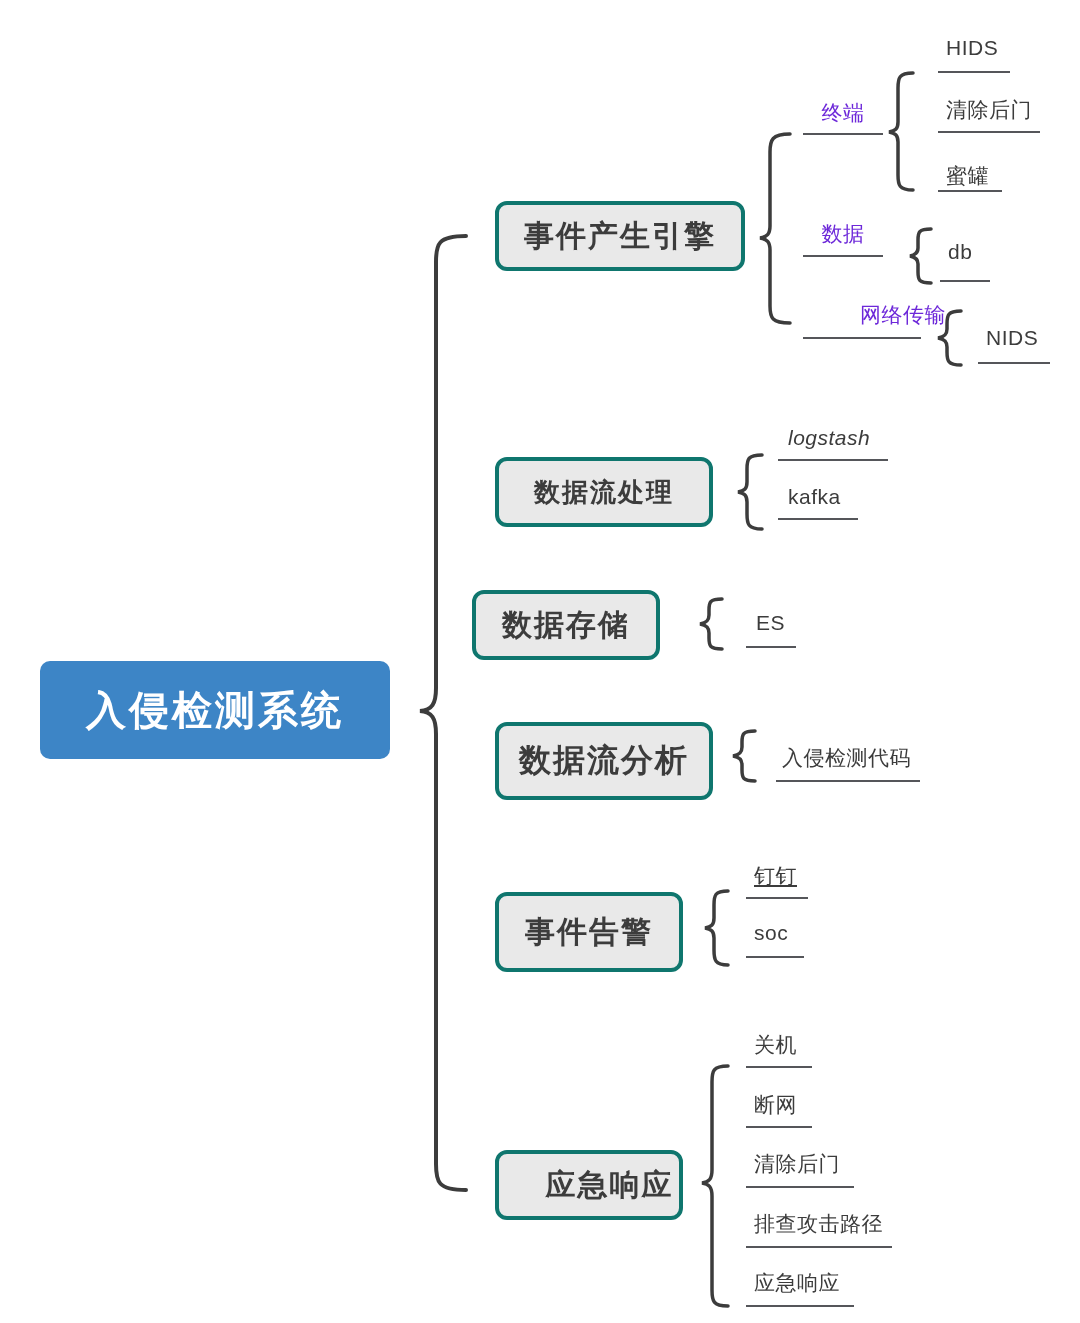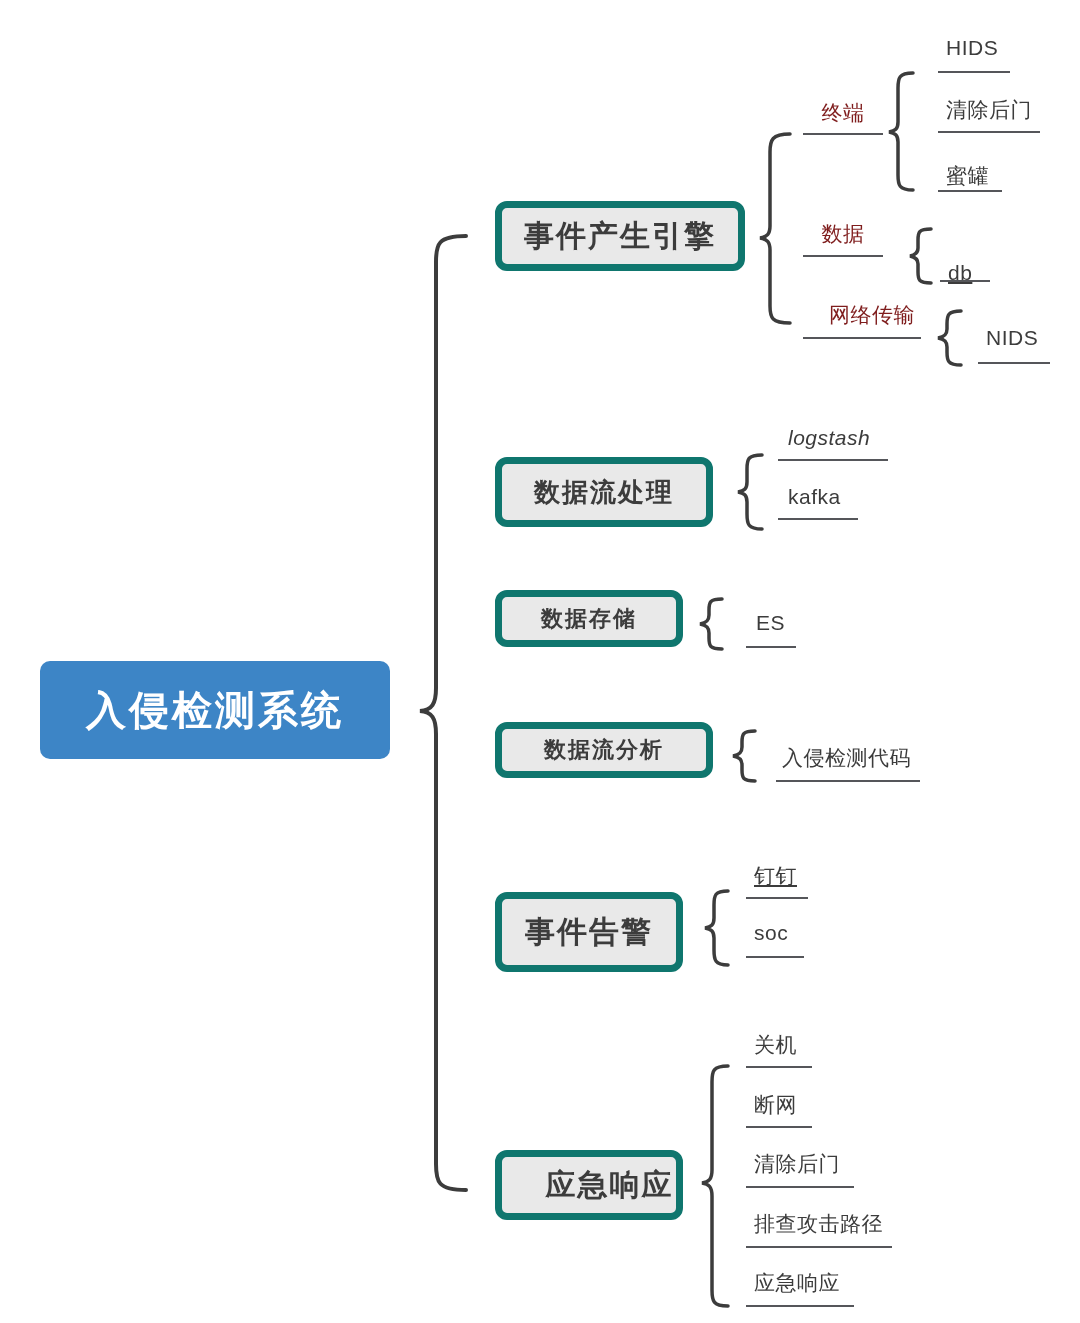--- a/index.html
+++ b/index.html
@@ -17,21 +17,21 @@
   #canvas {
     position: absolute;
     left: 0; top: 0;
     width: 1080px;
     height: 1323px;
   }
   .node-box {
     position: absolute;
     box-sizing: border-box;
     background: #e9e9e9;
-    border: 7px solid #0f766e;
+    border: 4px solid #0f766e;
     border-radius: 12px;
     display: flex;
     align-items: center;
     justify-content: center;
     color: #3c3c3c;
     font-weight: bold;
     letter-spacing: 2px;
   }
   .root-box {
     position: absolute;
@@ -41,21 +41,21 @@
     display: flex;
     align-items: center;
     justify-content: center;
     color: #ffffff;
     font-weight: bold;
     font-size: 40px;
     letter-spacing: 3px;
   }
   .lvl2 {
     position: absolute;
-    color: #7f1d1d;
+    color: #6d28d9;
     font-size: 21px;
     white-space: nowrap;
     text-align: center;
     letter-spacing: 0.5px;
   }
   .lvl2-rule {
     position: absolute;
     height: 2px;
     background: #55565a;
   }
@@ -168,25 +168,25 @@
 </div>
 
 <div class="node-box" style="left:495px; top:201px; width:250px; height:70px; font-size:30px;">
   <span>事件产生引擎</span>
 </div>
 
 <div class="node-box" style="left:495px; top:457px; width:218px; height:70px; font-size:26px;">
   <span>数据流处理</span>
 </div>
 
-<div class="node-box" style="left:495px; top:590px; width:188px; height:57px; font-size:22px;">
+<div class="node-box" style="left:472px; top:590px; width:188px; height:70px; font-size:30px;">
   <span>数据存储</span>
 </div>
 
-<div class="node-box" style="left:495px; top:722px; width:218px; height:56px; font-size:22px;">
+<div class="node-box" style="left:495px; top:722px; width:218px; height:78px; font-size:32px;">
   <span>数据流分析</span>
 </div>
 
 <div class="node-box" style="left:495px; top:892px; width:188px; height:80px; font-size:30px;">
   <span>事件告警</span>
 </div>
 
 <div class="node-box" style="left:495px; top:1150px; width:188px; height:70px; font-size:30px;padding-left:41px;">
   <span>应急响应</span>
 </div>
@@ -194,41 +194,41 @@
 <div class="lvl2" style="left:806px; top:99px; width:74px;">
   <span>终端</span>
 </div>
 <div class="lvl2-rule" style="left:803px; top:133px; width:80px;"></div>
 
 <div class="lvl2" style="left:806px; top:220px; width:74px;">
   <span>数据</span>
 </div>
 <div class="lvl2-rule" style="left:803px; top:255px; width:80px;"></div>
 
-<div class="lvl2" style="left:816px; top:301px; width:112px;">
+<div class="lvl2" style="left:834px; top:301px; width:112px;text-align:right;">
   <span>网络传输</span>
 </div>
 <div class="lvl2-rule" style="left:803px; top:337px; width:118px;"></div>
 
 <div class="leaf" style="left:946px; top:36px;">
   <span>HIDS</span>
 </div>
 <div class="leaf-rule" style="left:938px; top:71px; width:72px;"></div>
 
 <div class="leaf" style="left:946px; top:96px;">
   <span>清除后门</span>
 </div>
 <div class="leaf-rule" style="left:938px; top:131px; width:102px;"></div>
 
 <div class="leaf" style="left:946px; top:162px;text-align:right;">
   <span>蜜罐</span>
 </div>
 <div class="leaf-rule" style="left:938px; top:190px; width:64px;"></div>
 
-<div class="leaf" style="left:948px; top:261px;text-decoration:underline;">
+<div class="leaf" style="left:948px; top:240px;">
   <span>db</span>
 </div>
 <div class="leaf-rule" style="left:940px; top:280px; width:50px;"></div>
 
 <div class="leaf" style="left:986px; top:326px;">
   <span>NIDS</span>
 </div>
 <div class="leaf-rule" style="left:978px; top:362px; width:72px;"></div>
 
 <div class="leaf" style="left:788px; top:426px;font-style:italic;">

